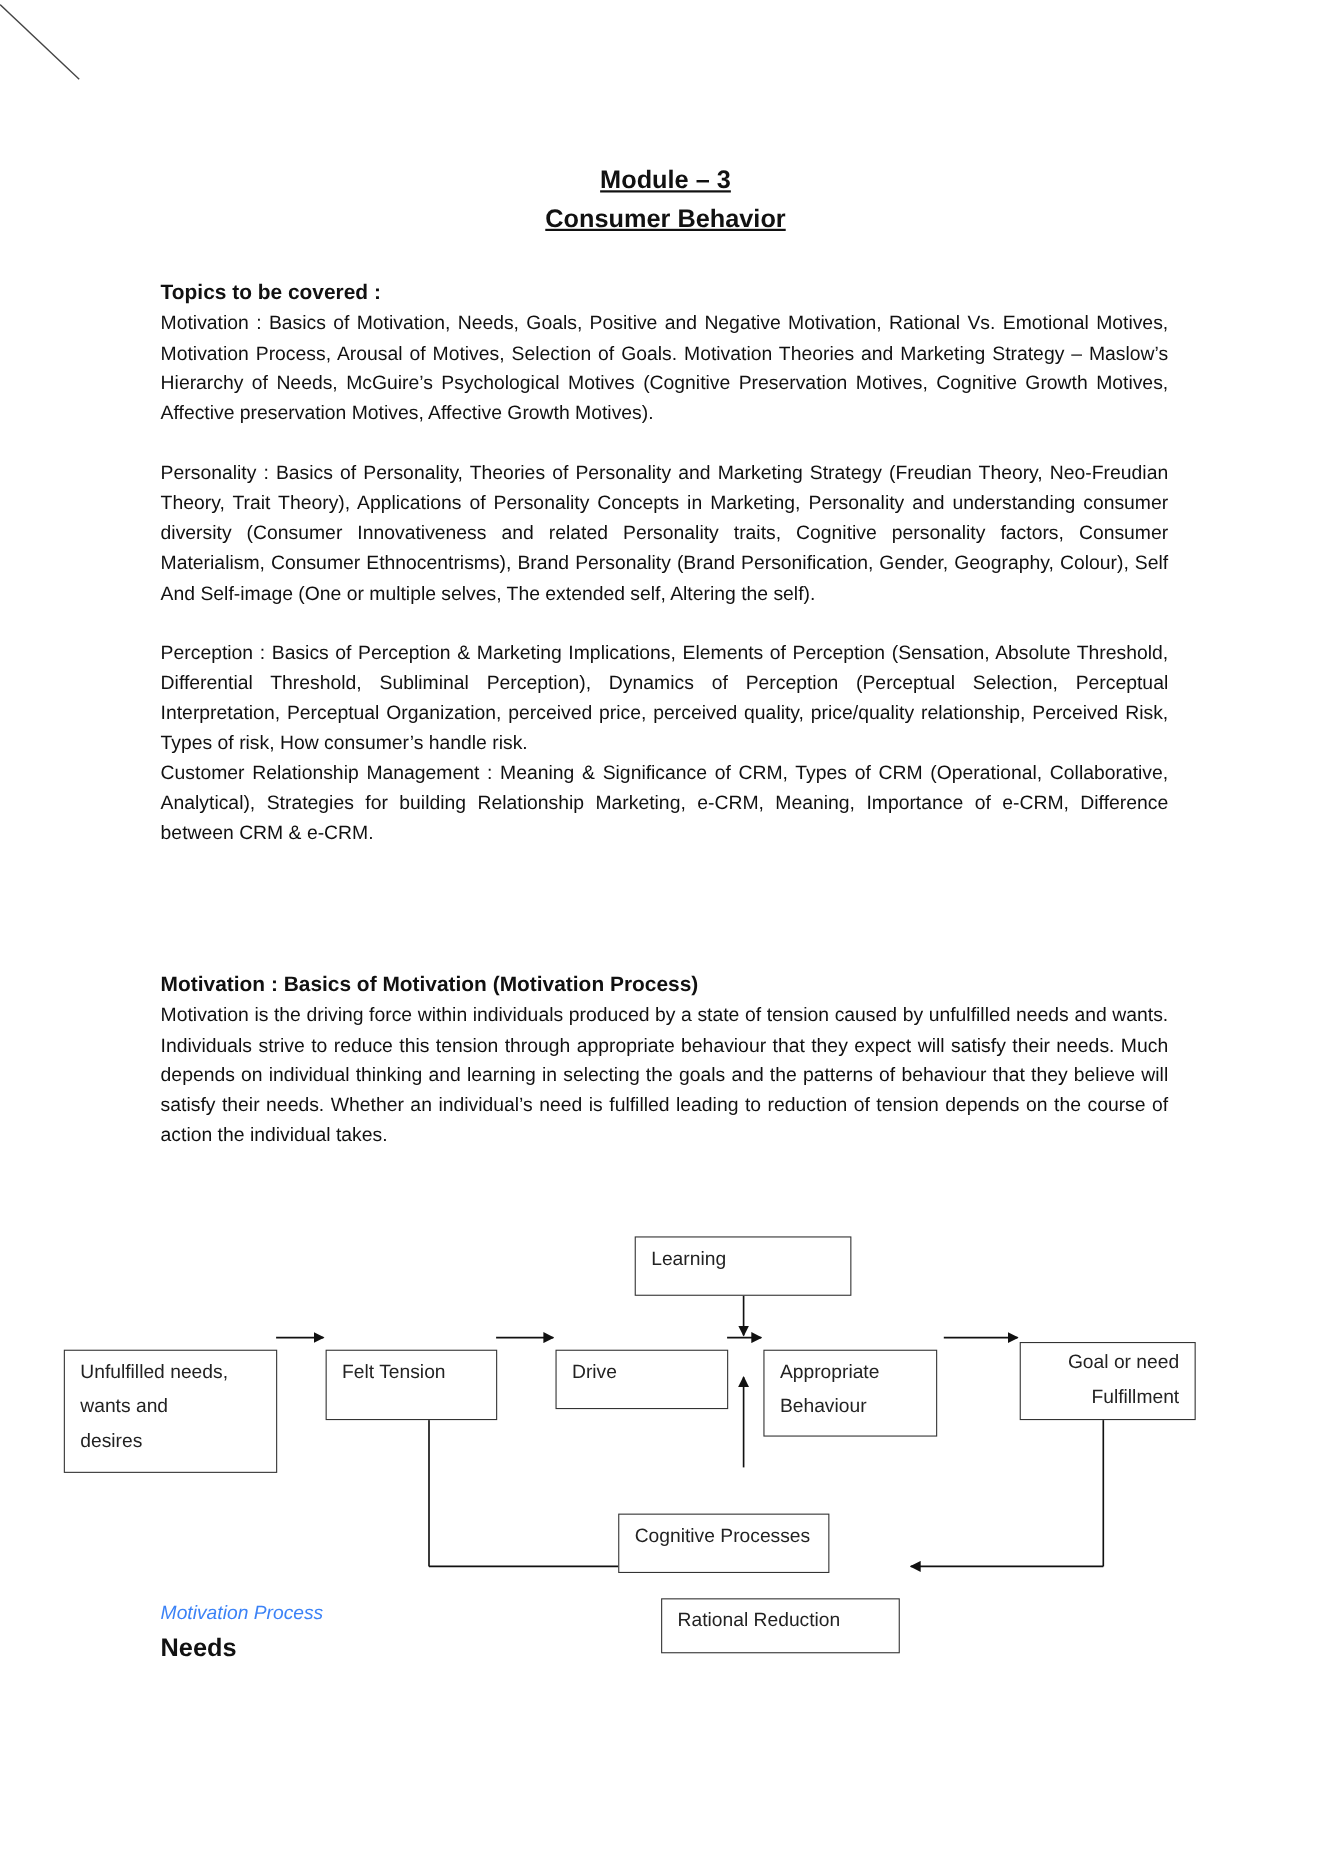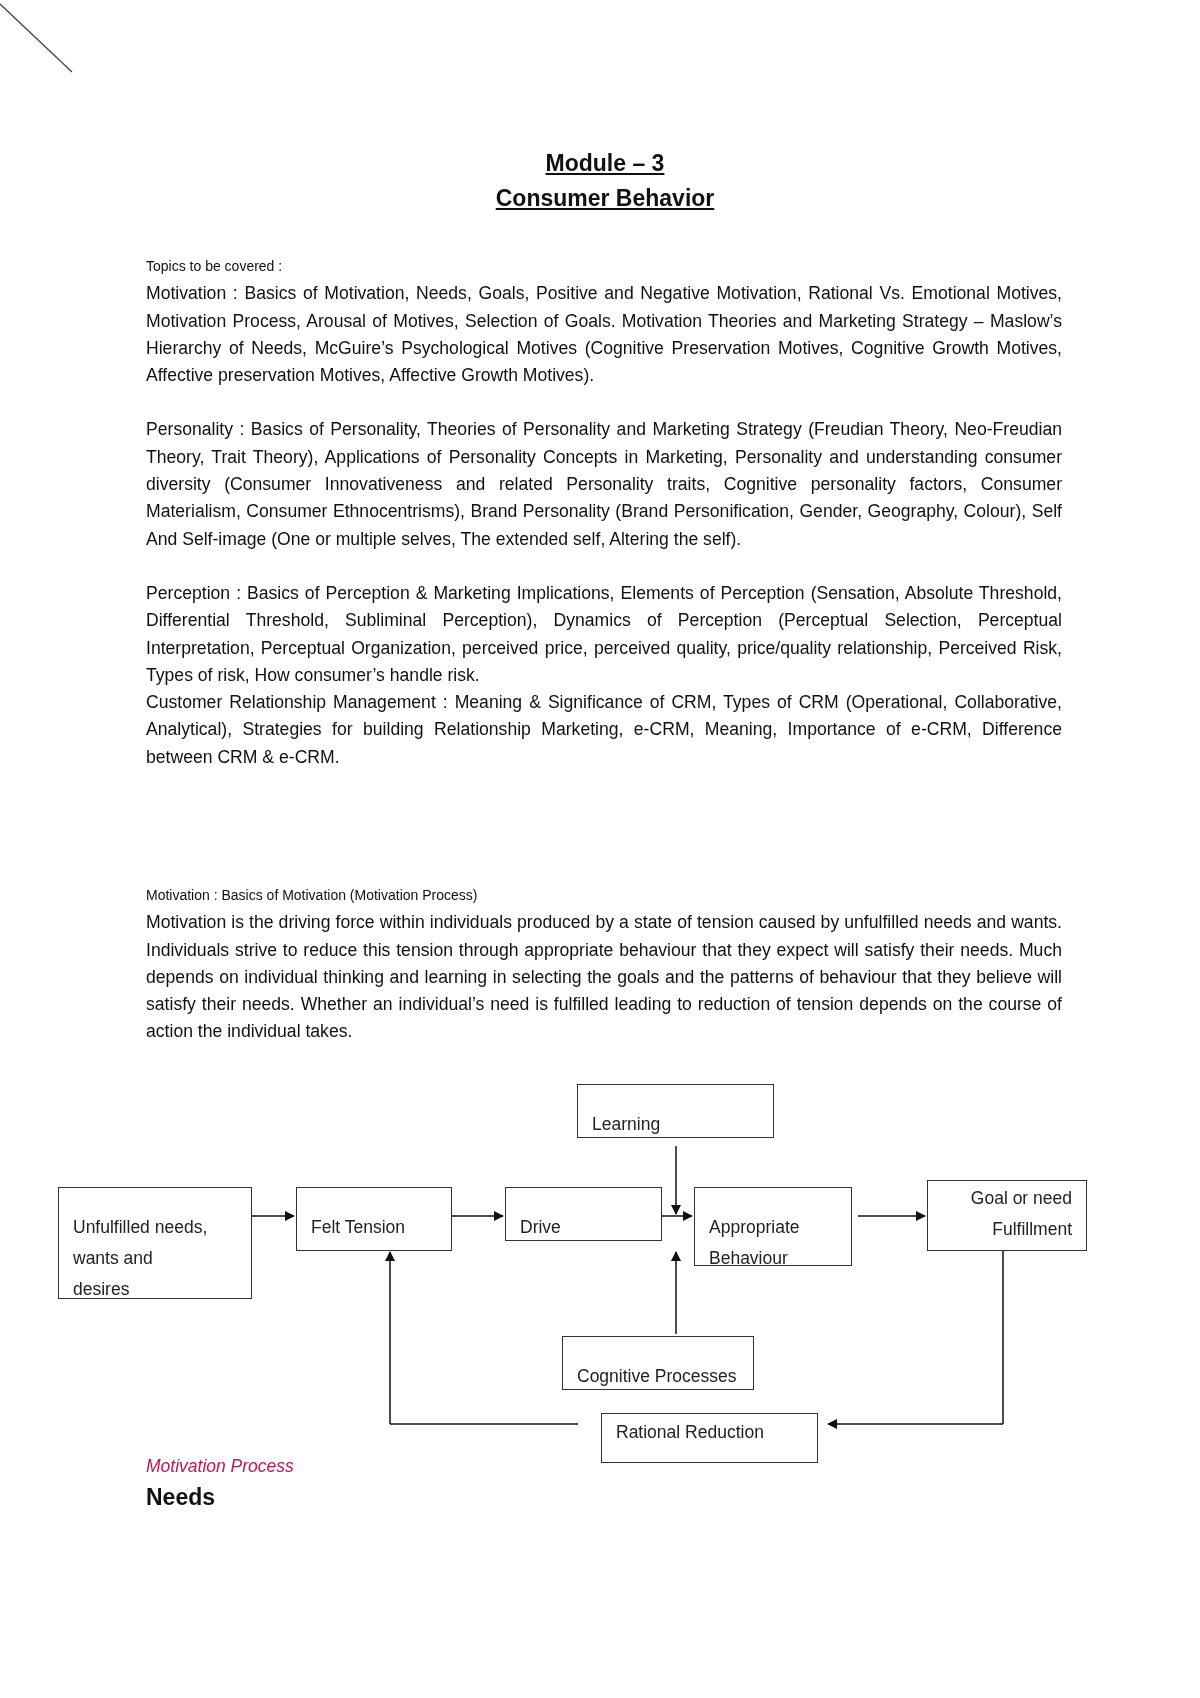--- a/index.html
+++ b/index.html
@@ -3,26 +3,26 @@
 <meta charset="utf-8">
 <style>
   html, body { margin:0; padding:0; background:#ffffff; }
   body { width:1200px; height:1698px; position:relative; overflow:hidden;
          font-family:"Liberation Sans", "DejaVu Sans", sans-serif; color:#111; }
   .corner-line { position:absolute; left:0; top:0; }
   .title { position:absolute; left:0; width:1210px; text-align:center;
            font-weight:bold; font-size:23px; text-decoration:underline; }
   .content { position:absolute; left:146px; width:916px; font-size:17.6px; line-height:27.3px; }
   .content p { margin:0; text-align:justify; }
-  .h { font-weight:normal; font-size:14px; }
+  .h { font-weight:bold; font-size:19px; }
   .gap { height:27px; }
   .diagram { position:absolute; left:0; top:0; width:1200px; height:1698px; pointer-events:none; }
   .box { position:absolute; border:1.5px solid #333; background:#fff; box-sizing:border-box;
-         font-size:17.5px; line-height:31px; padding:24px 14px; color:#222; pointer-events:auto; }
-  .caption { position:absolute; left:146px; top:1456px; font-style:italic; font-size:17.5px; color:#be185d; }
+         font-size:17.5px; line-height:31px; padding:4px 14px; color:#222; pointer-events:auto;margin-top:40px; }
+  .caption { position:absolute; left:146px; top:1456px; font-style:italic; font-size:17.5px; color:#3b82f6; }
   .needs { position:absolute; left:146px; top:1484px; font-weight:bold; font-size:23px; }
 </style>
 </head>
 <body>
 
 <svg class="corner-line" width="80" height="80">
   <line x1="0" y1="4" x2="72" y2="72" stroke="#444" stroke-width="1.3"></line>
 </svg>
 
 <div class="title" style="top:150px;">Module – 3</div>

